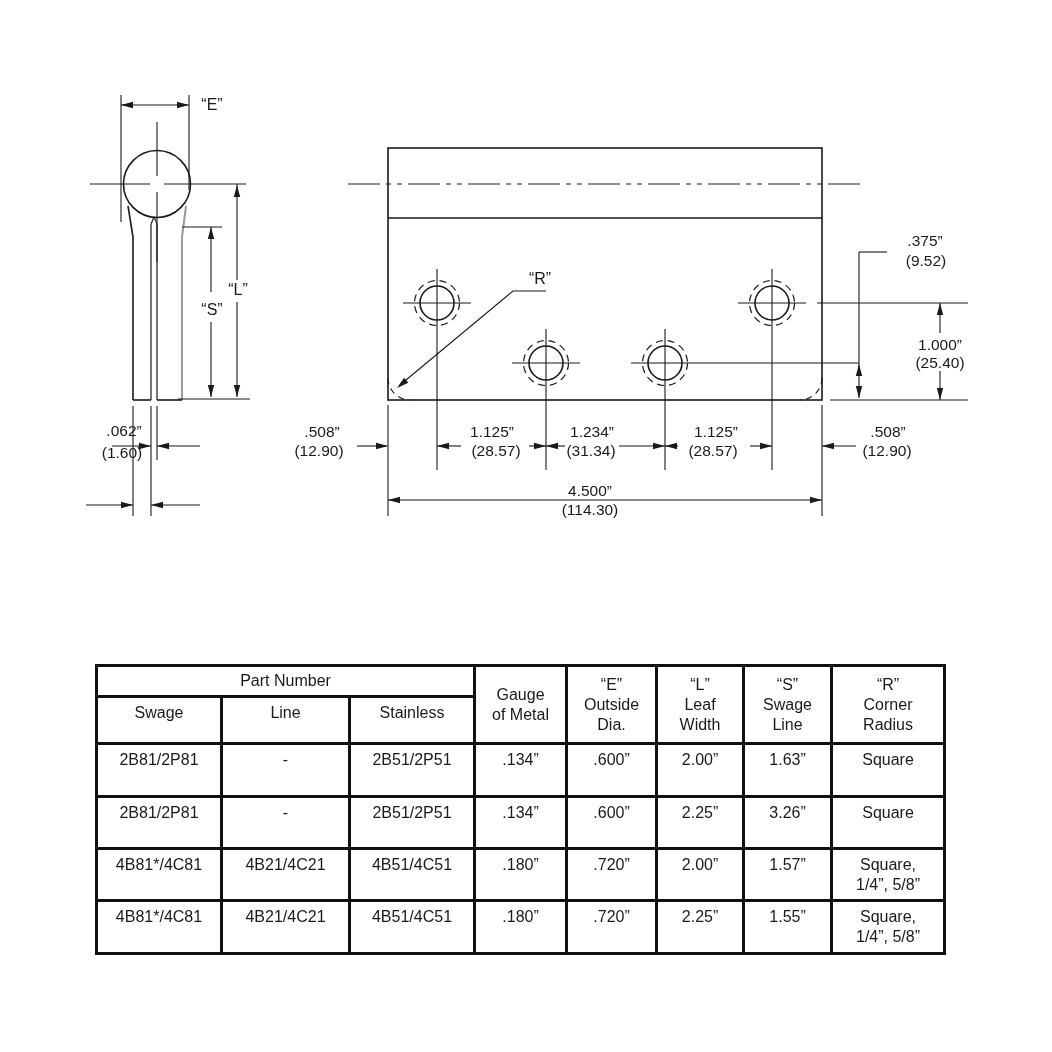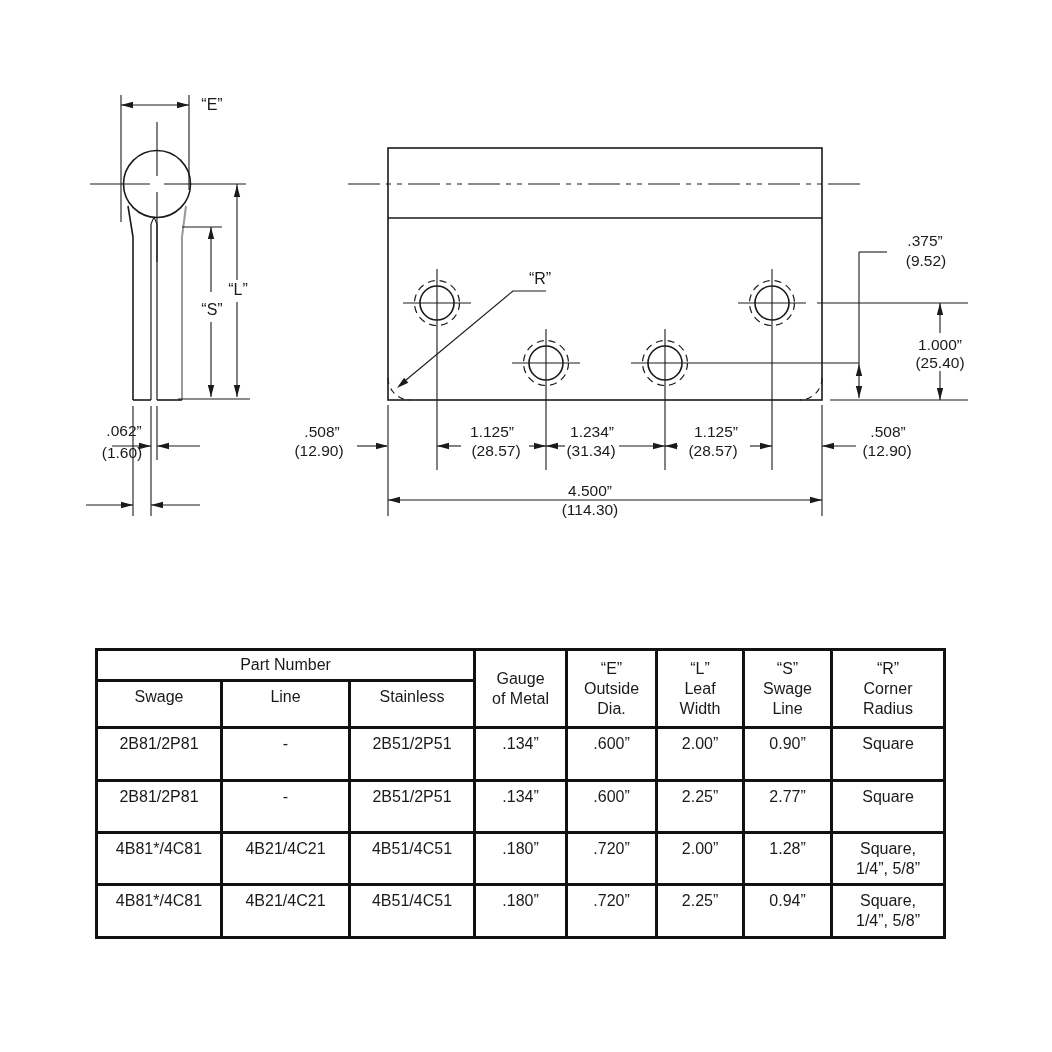--- a/index.html
+++ b/index.html
@@ -1,19 +1,19 @@
 <!DOCTYPE html>
 <html><head>
 <meta charset="utf-8">
 <style>
   html,body{margin:0;padding:0;background:#fff;}
   body{width:1052px;height:1052px;position:relative;font-family:"Liberation Sans",sans-serif;color:#1a1a1a;}
   svg text{font-family:"Liberation Sans",sans-serif;fill:#1a1a1a;}
   #drawing{position:absolute;left:0;top:0;}
-  #spec-table{position:absolute;left:95px;top:648px;border-collapse:collapse;table-layout:fixed;width:848px;}
+  #spec-table{position:absolute;left:95px;top:664px;border-collapse:collapse;table-layout:fixed;width:848px;}
   #spec-table td{border:3px solid #111;font-size:16px;text-align:center;vertical-align:top;padding:5px 2px 0 2px;white-space:pre-line;line-height:1.25;}
   #spec-table td.vmid{vertical-align:middle;padding-top:0;}
   #spec-table tr.hrow1 td.span-title{vertical-align:middle;padding-top:0;}
 </style>
 </head>
 <body>
 
 <svg id="drawing" width="1052" height="600" viewBox="0 0 1052 600">
 
   <g stroke="#1a1a1a" fill="none">
@@ -238,49 +238,49 @@
     <td>Line</td>
     <td>Stainless</td>
   </tr>
   <tr style="height:53px">
     <td>2B81/2P81</td>
     <td>-</td>
     <td>2B51/2P51</td>
     <td>.134”</td>
     <td>.600”</td>
     <td>2.00”</td>
-    <td>0.90”</td>
+    <td>1.63”</td>
     <td>Square</td>
   </tr>
   <tr style="height:52px">
     <td>2B81/2P81</td>
     <td>-</td>
     <td>2B51/2P51</td>
     <td>.134”</td>
     <td>.600”</td>
     <td>2.25”</td>
-    <td>2.77”</td>
+    <td>3.26”</td>
     <td>Square</td>
   </tr>
   <tr style="height:52px">
     <td>4B81*/4C81</td>
     <td>4B21/4C21</td>
     <td>4B51/4C51</td>
     <td>.180”</td>
     <td>.720”</td>
     <td>2.00”</td>
-    <td>1.28”</td>
+    <td>1.57”</td>
     <td>Square,
 1/4”, 5/8”</td>
   </tr>
   <tr style="height:53px">
     <td>4B81*/4C81</td>
     <td>4B21/4C21</td>
     <td>4B51/4C51</td>
     <td>.180”</td>
     <td>.720”</td>
     <td>2.25”</td>
-    <td>0.94”</td>
+    <td>1.55”</td>
     <td>Square,
 1/4”, 5/8”</td>
   </tr>
 </tbody>
   </table>
 
 </body></html>

